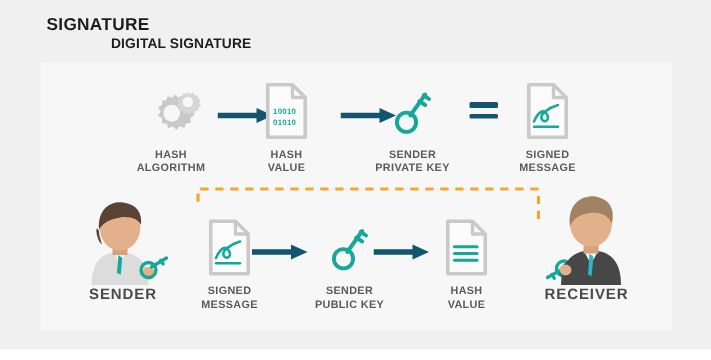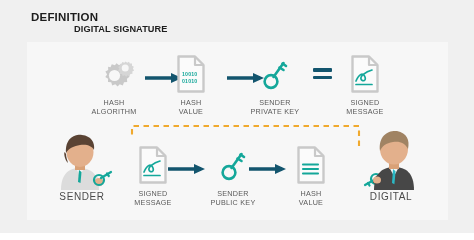--- a/index.html
+++ b/index.html
@@ -52,21 +52,21 @@
     text-align: center;
   }
   .node .glyph {
     height: 44px;
     display: flex;
     align-items: center;
     justify-content: center;
   }
   .node .caption {
     font-size: 7.2px;
-    font-weight: normal;
+    font-weight: bold;
     color: #5a5a5a;
     line-height: 8.6px;
     letter-spacing: 0.25px;
     margin-top: 3px;
     white-space: pre-line;
   }
   .caption.person {
     font-size: 10px;
     color: #4a4a4a;
     letter-spacing: 0.6px;
@@ -103,21 +103,21 @@
     fill: #14a79a;
     letter-spacing: 0.2px;
   }
 </style>
 </head>
 <body>
 
 <div id="root">
 
   <div id="title-block">
-    <div id="def-title">DEFINITION</div>
+    <div id="def-title">SIGNATURE</div>
     <div id="def-subtitle">DIGITAL SIGNATURE</div>
   </div>
 
   <div id="panel"></div>
 
   <div class="node" style="left:71px; top:52px;">
     <div class="glyph">
       <svg width="44" height="40" viewBox="0 0 44 40">
         <g fill="#c9c9c9">
           <path d="M18.5 13.2l1.3-3.0 3.1 1.0 1.6-2.0 2.6 2.0 2.7-1.6 1.3 2.9 3.3-0.1 0.0 3.3 2.9 1.5-1.6 2.9 1.9 2.7-2.7 1.9 0.3 3.2-3.2 0.4-1.2 3.1-3.0-1.2-2.2 2.4-2.3-2.3-3.1 1.1-1.0-3.1-3.2-0.2 0.1-3.3-2.8-1.7 1.8-2.7-1.7-2.8 2.8-1.7-0.1-3.2z"></path>
@@ -304,16 +304,16 @@
 
         <path d="M24 23 C22 7, 33 2, 41 3 C51 5, 54 12, 52 21 C49 15, 44 13, 37 14 C30 15, 26 18, 24 23 Z" fill="#a08363"></path>
 
         <path d="M37 41 l2.6 2.2 -1.2 13 -2.4 -1.2 z" fill="#2bb8c4"></path>
 
         <path d="M26 45 C20 47, 17 50, 17 55 L25 56 C25 51, 27 49, 30 49 Z" fill="#474747"></path>
 
         <ellipse cx="21" cy="52" rx="4" ry="3.6" fill="#e3b08c"></ellipse>
       </svg>
     </div>
-    <div class="caption person">DIGITAL</div>
+    <div class="caption person">RECEIVER</div>
   </div>
 
 </div>
 
 </body></html>

